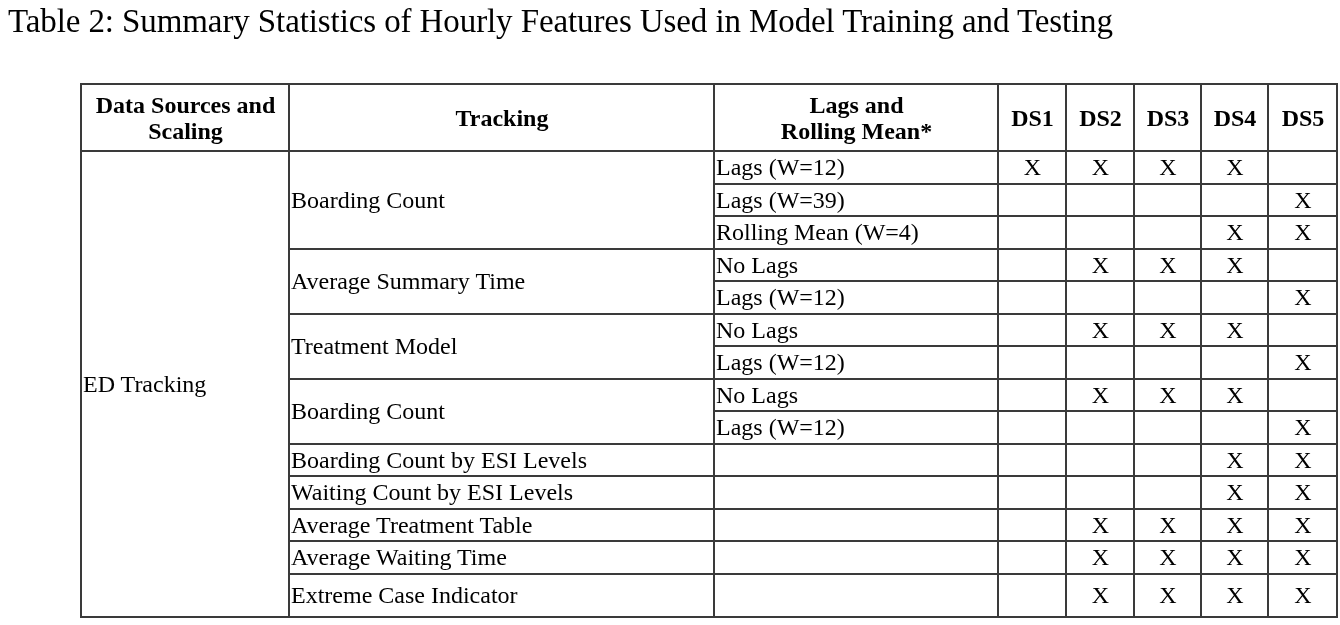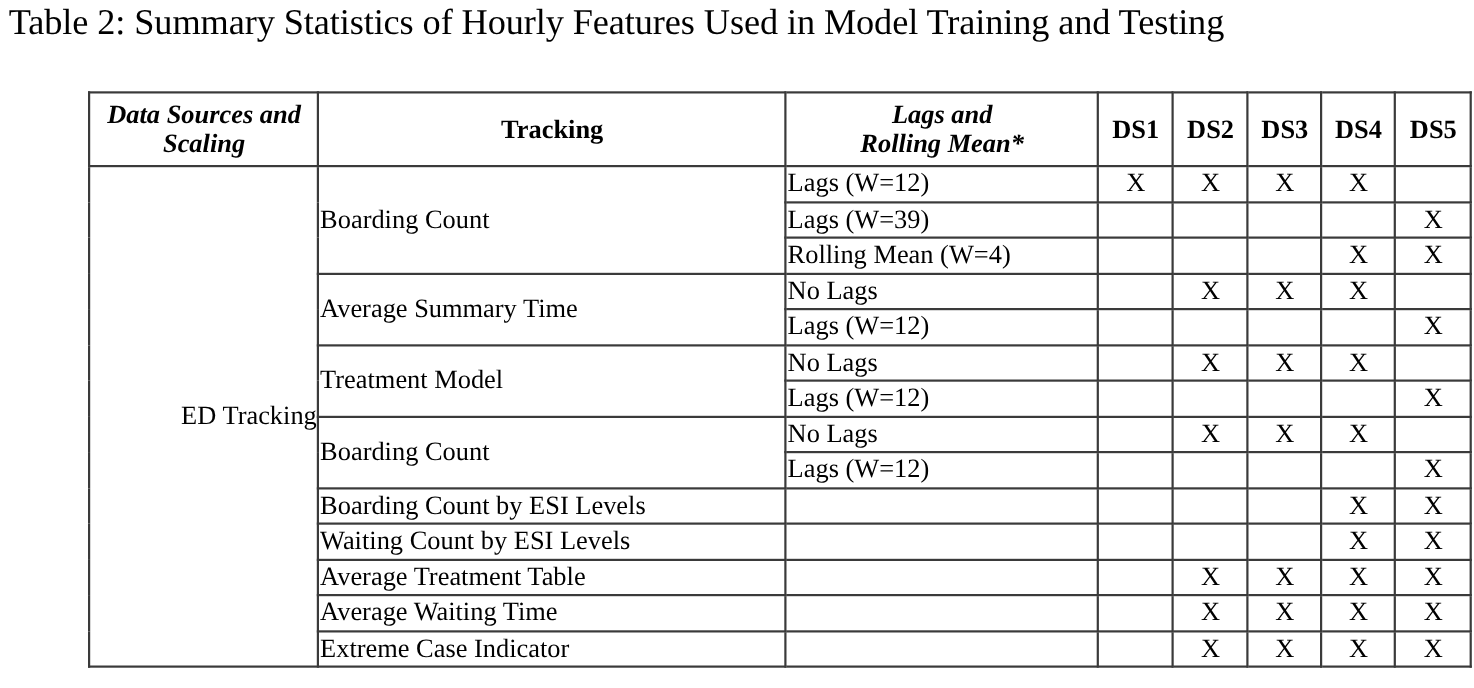--- a/index.html
+++ b/index.html
@@ -15,26 +15,26 @@
     position: absolute; left: 80px; top: 83px;
     border-collapse: collapse; table-layout: fixed;
     width: 1256px;
   }
   table.t td, table.t th {
     border: 2px solid #3a3a3a; padding: 0 0 0 1px;
     font-size: 24px; line-height: 26px; font-weight: normal;
     vertical-align: middle; white-space: nowrap; overflow: hidden;
   }
   table.t th { font-weight: bold; text-align: center; }
-  th.left { text-align: left; line-height: 29px; font-style: italic; }
+  th.left { text-align: left; line-height: 29px; }
   td.c { text-align: center; padding: 0; }
-  td.src { text-align: right; font-family: Liberation Serif, serif; }
+  td.src { text-align: left; font-family: Liberation Serif, serif; }
   tr.h { height: 67px; }
   tr.r { height: 32.5px; }
-  tr.rlast { height: 32px; }
+  tr.rlast { height: 43px; }
 </style>
 </head>
 <body>
 
 <div class="caption">Table 2: Summary Statistics of Hourly Features Used in Model Training and Testing</div>
 
 <table class="t">
   <colgroup>
     <col style="width:208px">
     <col style="width:425px">

